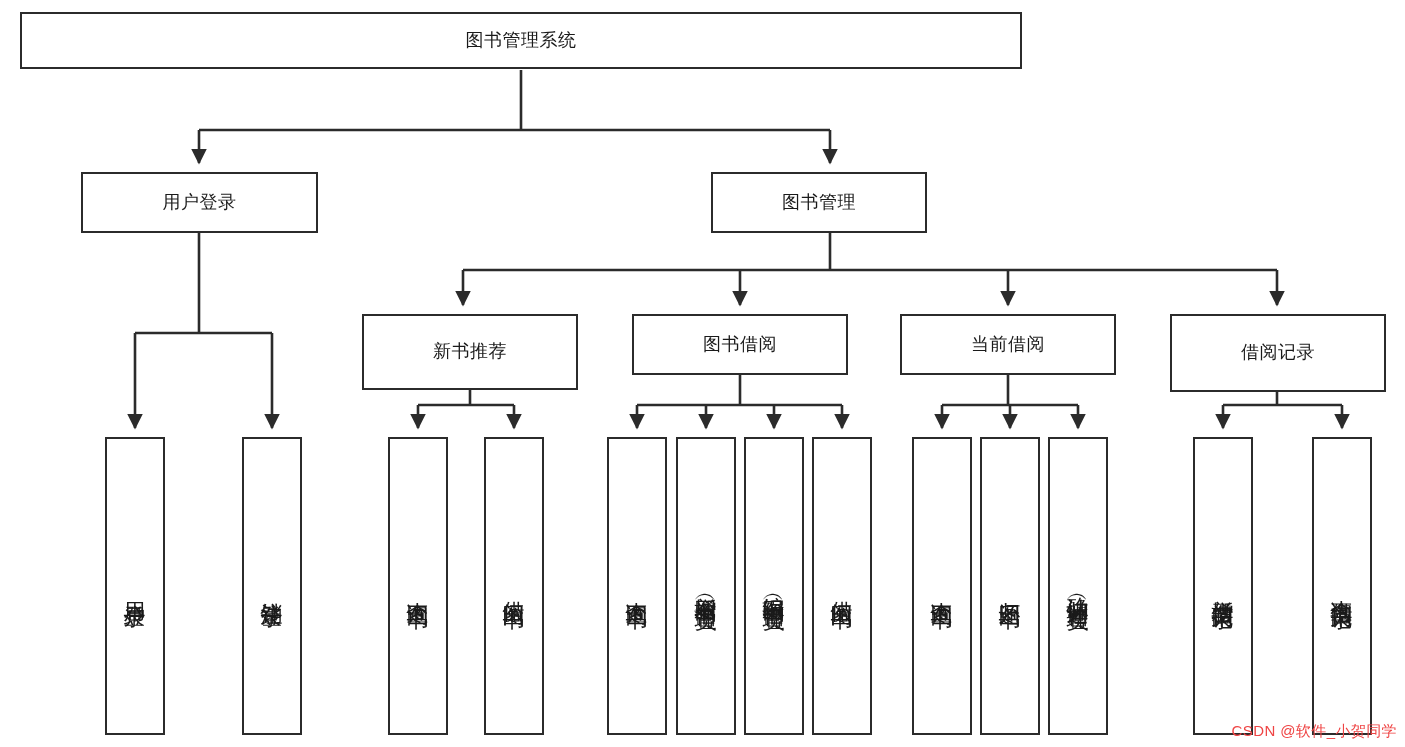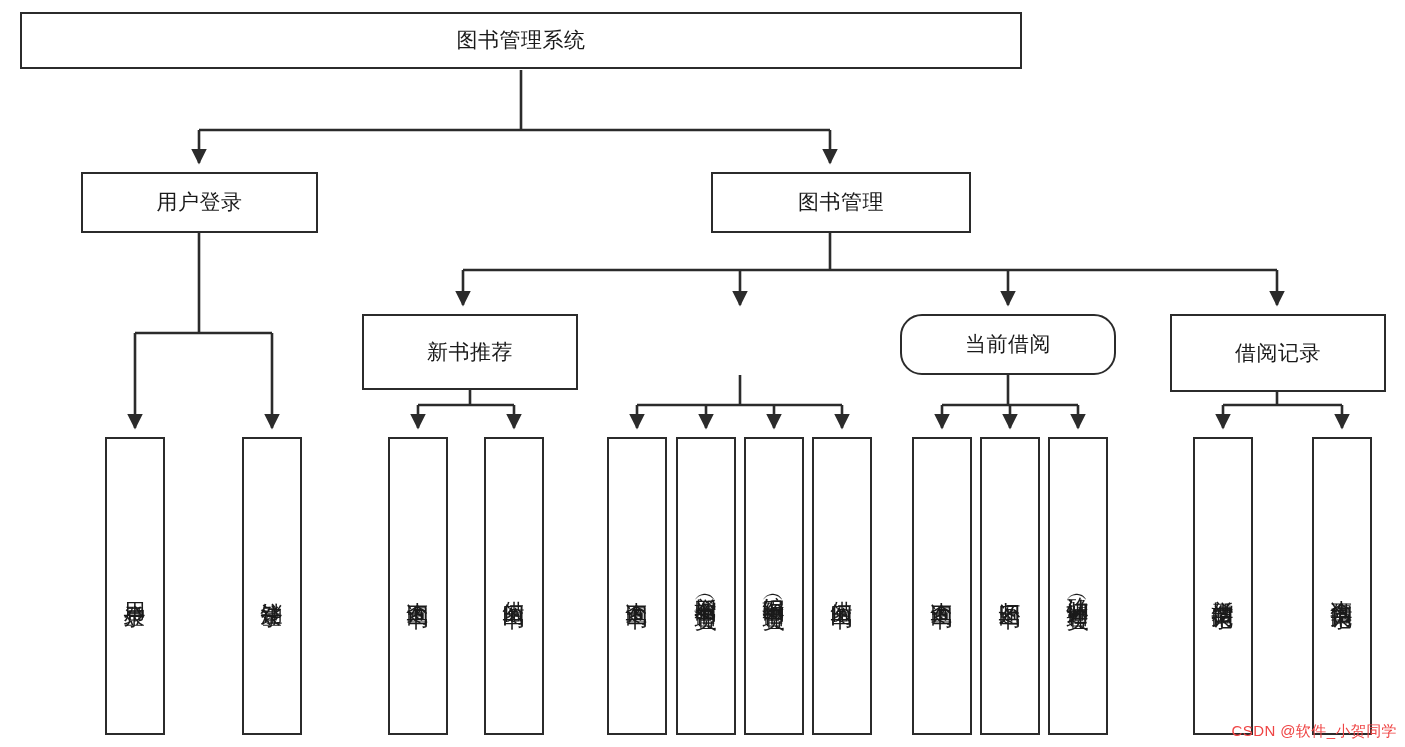--- a/index.html
+++ b/index.html
@@ -36,21 +36,21 @@
     color: #1a1a1a;
   }
   .node-label {
     display: block;
     text-align: center;
     line-height: 1.18;
     letter-spacing: 0.5px;
     white-space: nowrap;
   }
   .node.horizontal .node-label {
-    font-size: 21px;
+    font-size: 18px;
   }
   .node.vertical {
     align-items: center;
     justify-content: center;
     padding-top: 4px;
   }
   .node.vertical .node-label {
     writing-mode: vertical-rl;
     text-orientation: upright;
     font-size: 22px;
@@ -127,28 +127,31 @@
     </g>
   </svg>
 
   <div class="node horizontal" style="left:20px; top:12px; width:1002px; height:57px;">
     <span class="node-label">图书管理系统</span>
   </div>
 
   <div class="node horizontal" style="left:81px; top:172px; width:237px; height:61px;">
     <span class="node-label">用户登录</span>
   </div>
-  <div class="node horizontal" style="left:711px; top:172px; width:260px; height:61px;">
+  <div class="node horizontal" style="left:711px; top:172px; width:216px; height:61px;">
     <span class="node-label">图书管理</span>
   </div>
 
   <div class="node horizontal" style="left:362px; top:314px; width:216px; height:76px;">
     <span class="node-label">新书推荐</span>
   </div>
-  <div class="node horizontal" style="left:900px; top:314px; width:216px; height:61px;border-radius:22px;">
+  <div class="node horizontal" style="left:632px; top:314px; width:216px; height:61px;">
+    <span class="node-label">图书借阅</span>
+  </div>
+  <div class="node horizontal" style="left:900px; top:314px; width:216px; height:61px;">
     <span class="node-label">当前借阅</span>
   </div>
   <div class="node horizontal" style="left:1170px; top:314px; width:216px; height:78px;">
     <span class="node-label">借阅记录</span>
   </div>
 
   <div class="node vertical" style="left:105px; top:437px; width:60px; height:298px;">
     <span class="node-label">用户登录</span>
   </div>
   <div class="node vertical" style="left:242px; top:437px; width:60px; height:298px;">

